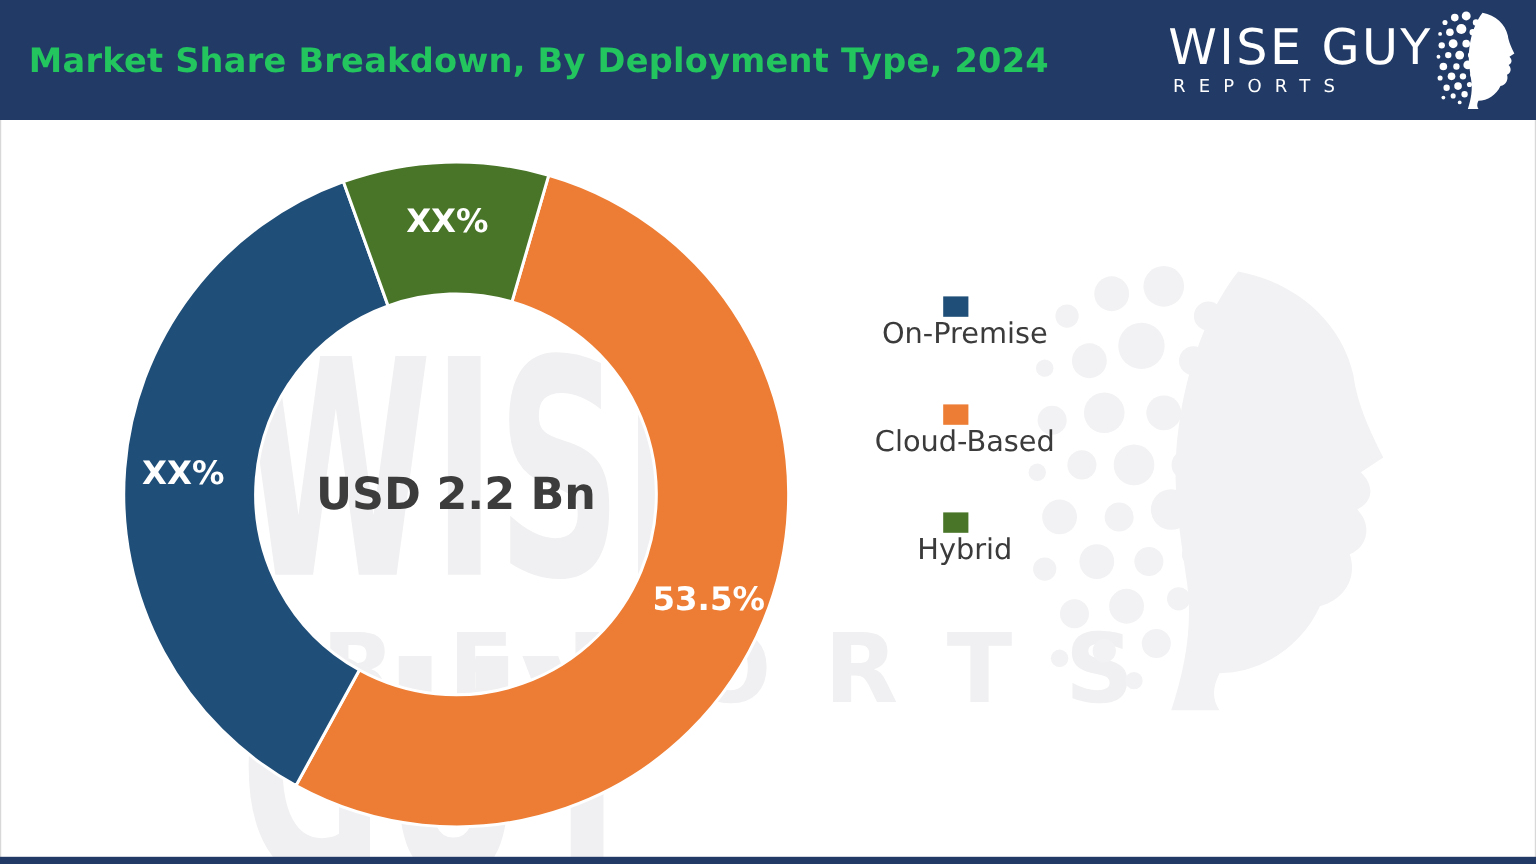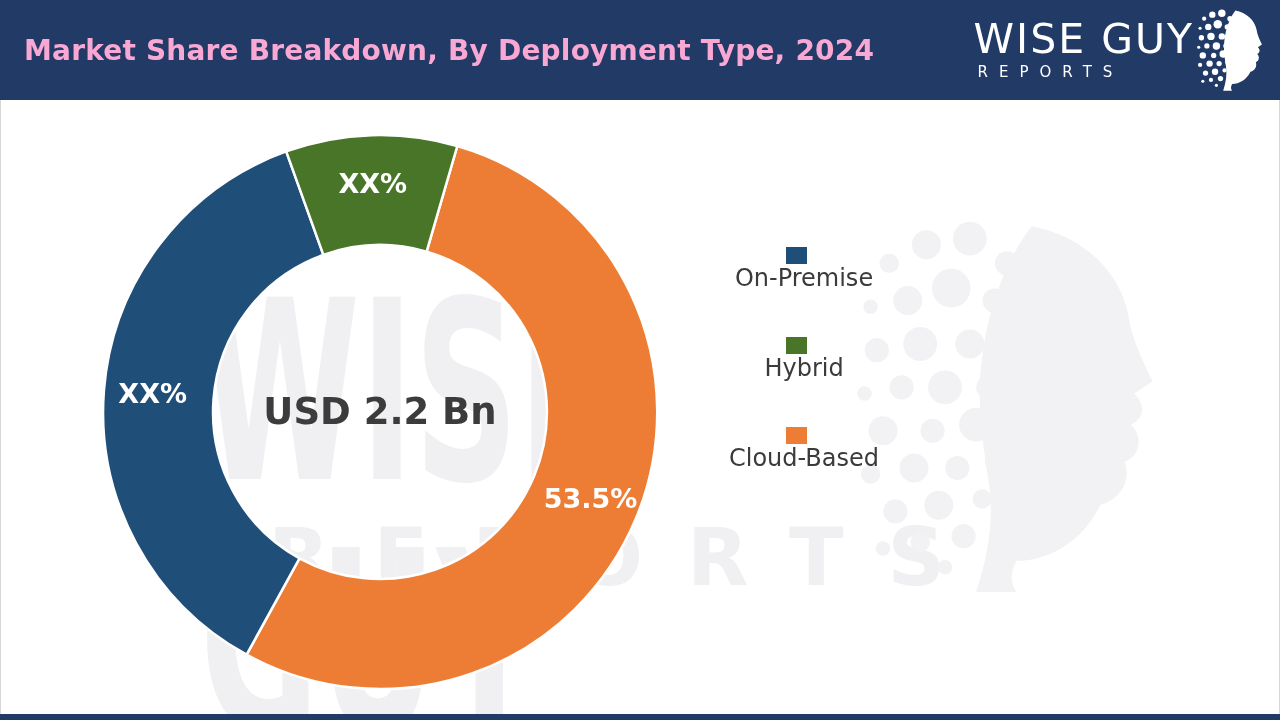--- a/index.html
+++ b/index.html
@@ -6,21 +6,21 @@
   html,body { width:1280px; height:720px; }
   body { font-family:"DejaVu Sans","Liberation Sans",sans-serif; background:#ffffff; overflow:hidden; }
 
   .page { position:relative; width:1280px; height:720px; background:#fff;
           box-shadow: inset 0 0 0 1px var(--border, #d8d8d8); overflow:hidden; }
 
   
   .header { position:absolute; left:0; top:0; width:1280px; height:100px;
             background:var(--navy,#213A66); display:flex; align-items:center;
             justify-content:space-between; padding:0 10px 0 24px; z-index:30; }
-  .title { color:#f9a8d4; font-size:28px; font-weight:bold; letter-spacing:0.2px; }
+  .title { color:#22c55e; font-size:28px; font-weight:bold; letter-spacing:0.2px; }
   .logo { display:flex; align-items:center; gap:2px; margin-right:6px; }
   .logo-text { text-align:left; color:#fff; }
   .logo-main { font-size:41px; font-weight:500; letter-spacing:2px; line-height:1; }
   .logo-sub  { font-size:15px; font-weight:400; letter-spacing:11px; margin-top:3px; margin-left:4px; }
 
   
   .watermark { position:absolute; z-index:1; color:var(--watermark,#F0F0F2); pointer-events:none; }
   .wm-line1 { left:200px; top:268px; font-size:250px; font-weight:bold; line-height:1;
               transform:scaleX(0.58); transform-origin:left top; letter-spacing:0px; }
   .wm-line2 { left:268px; top:518px; font-size:80px; font-weight:600; line-height:1; letter-spacing:44px; }
@@ -140,23 +140,23 @@
       <text x="372.8" y="193.1" class="slice-label">XX%</text>
       <text x="380" y="424" class="donut-center">USD 2.2 Bn</text>
     </svg>
 
   <div class="legend">
       <div class="legend-row">
         <span class="legend-swatch" style="background: rgb(31, 78, 120);"></span>
         <span class="legend-label">On-Premise</span>
       </div>
       <div class="legend-row">
+        <span class="legend-swatch" style="background: rgb(237, 125, 52);"></span>
+        <span class="legend-label">Cloud-Based</span>
+      </div>
+      <div class="legend-row">
         <span class="legend-swatch" style="background: rgb(72, 117, 39);"></span>
         <span class="legend-label">Hybrid</span>
-      </div>
-      <div class="legend-row">
-        <span class="legend-swatch" style="background: rgb(237, 125, 52);"></span>
-        <span class="legend-label">Cloud-Based</span>
       </div>
     </div>
 
   <div class="footer-bar"></div>
 </div>
 
 </body></html>

